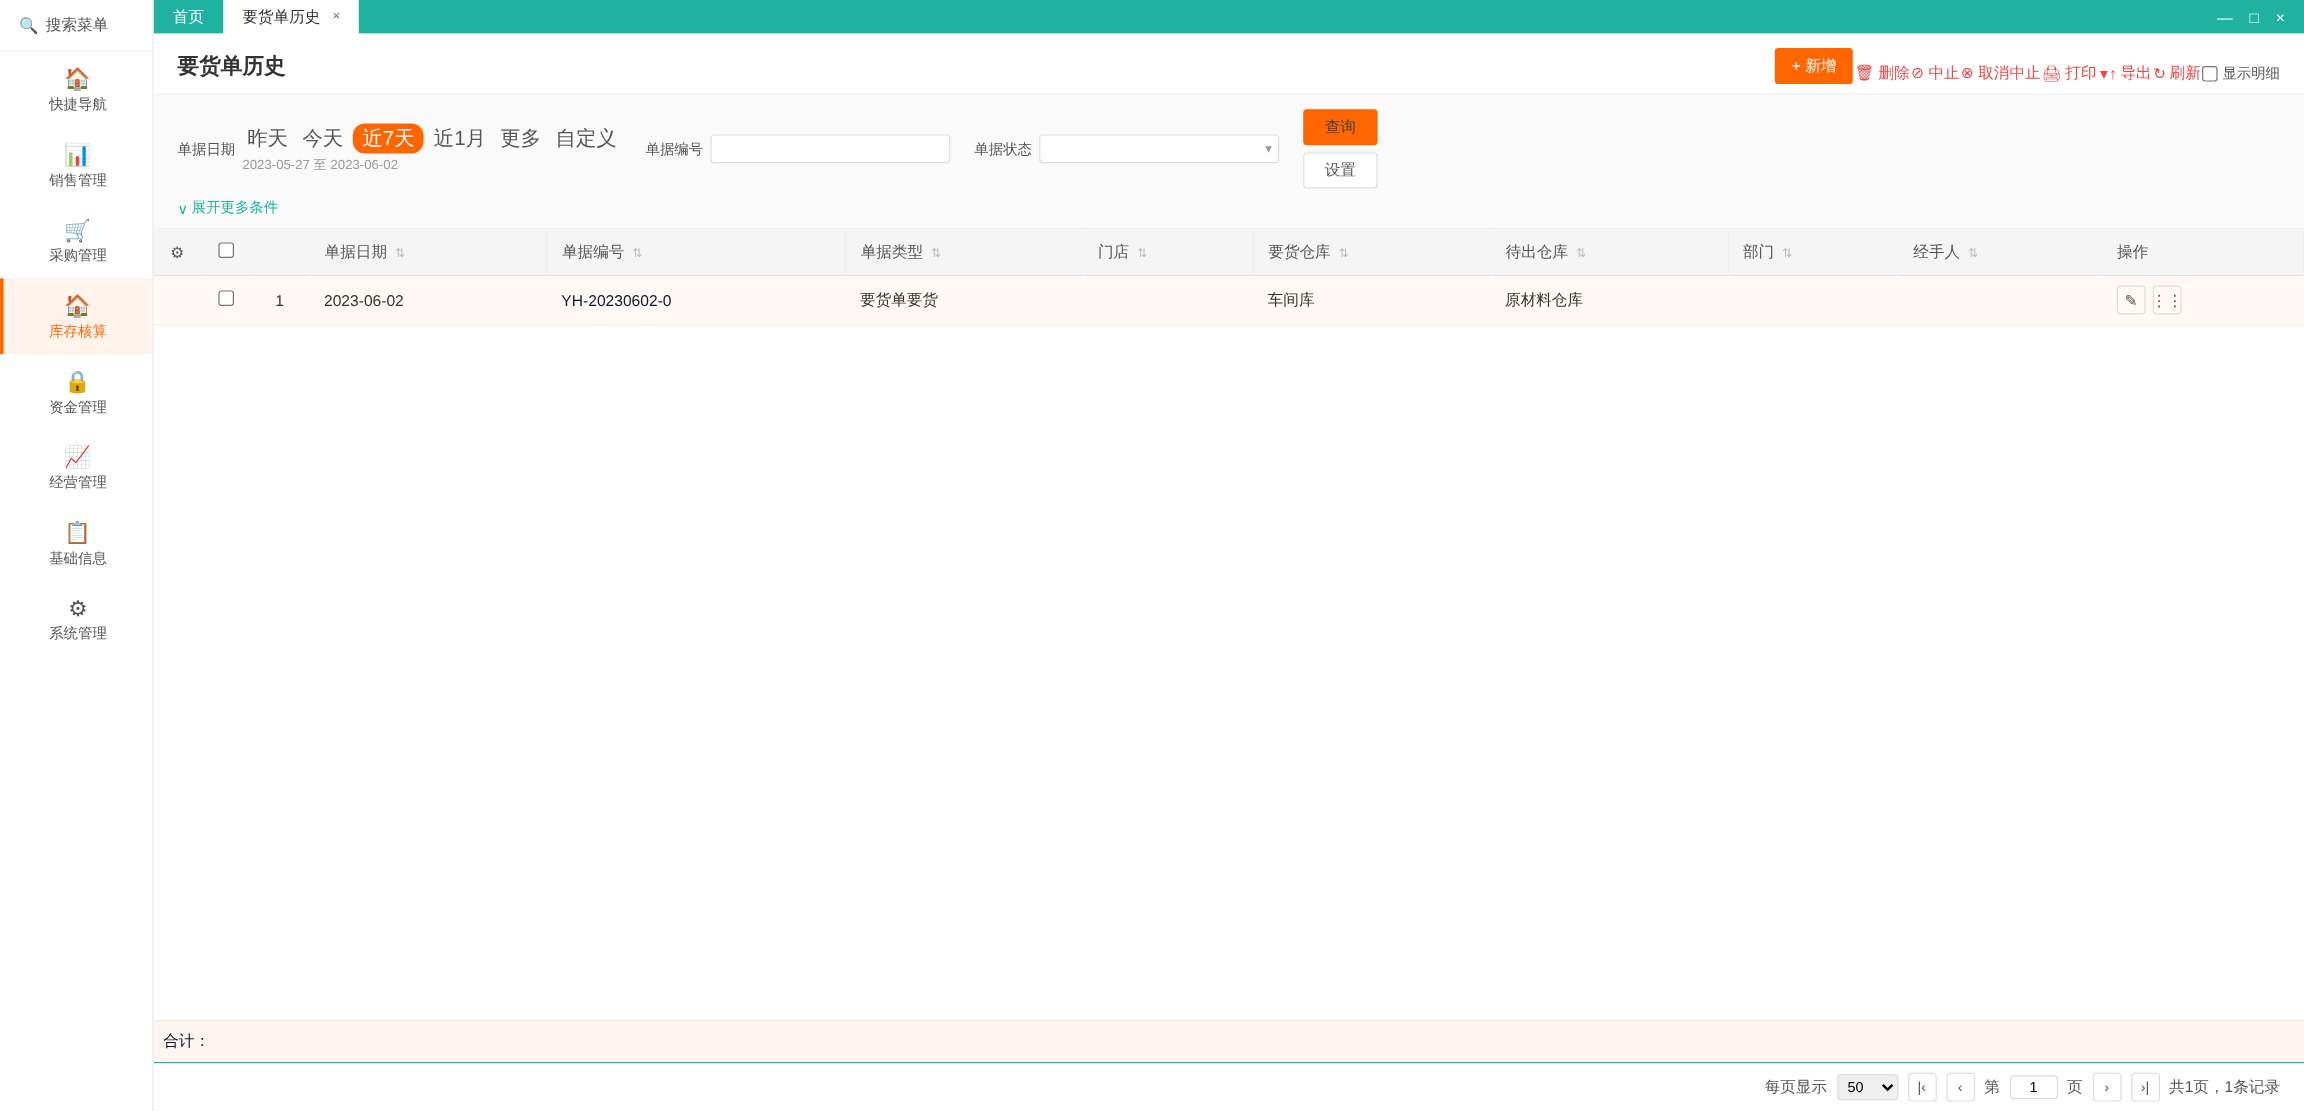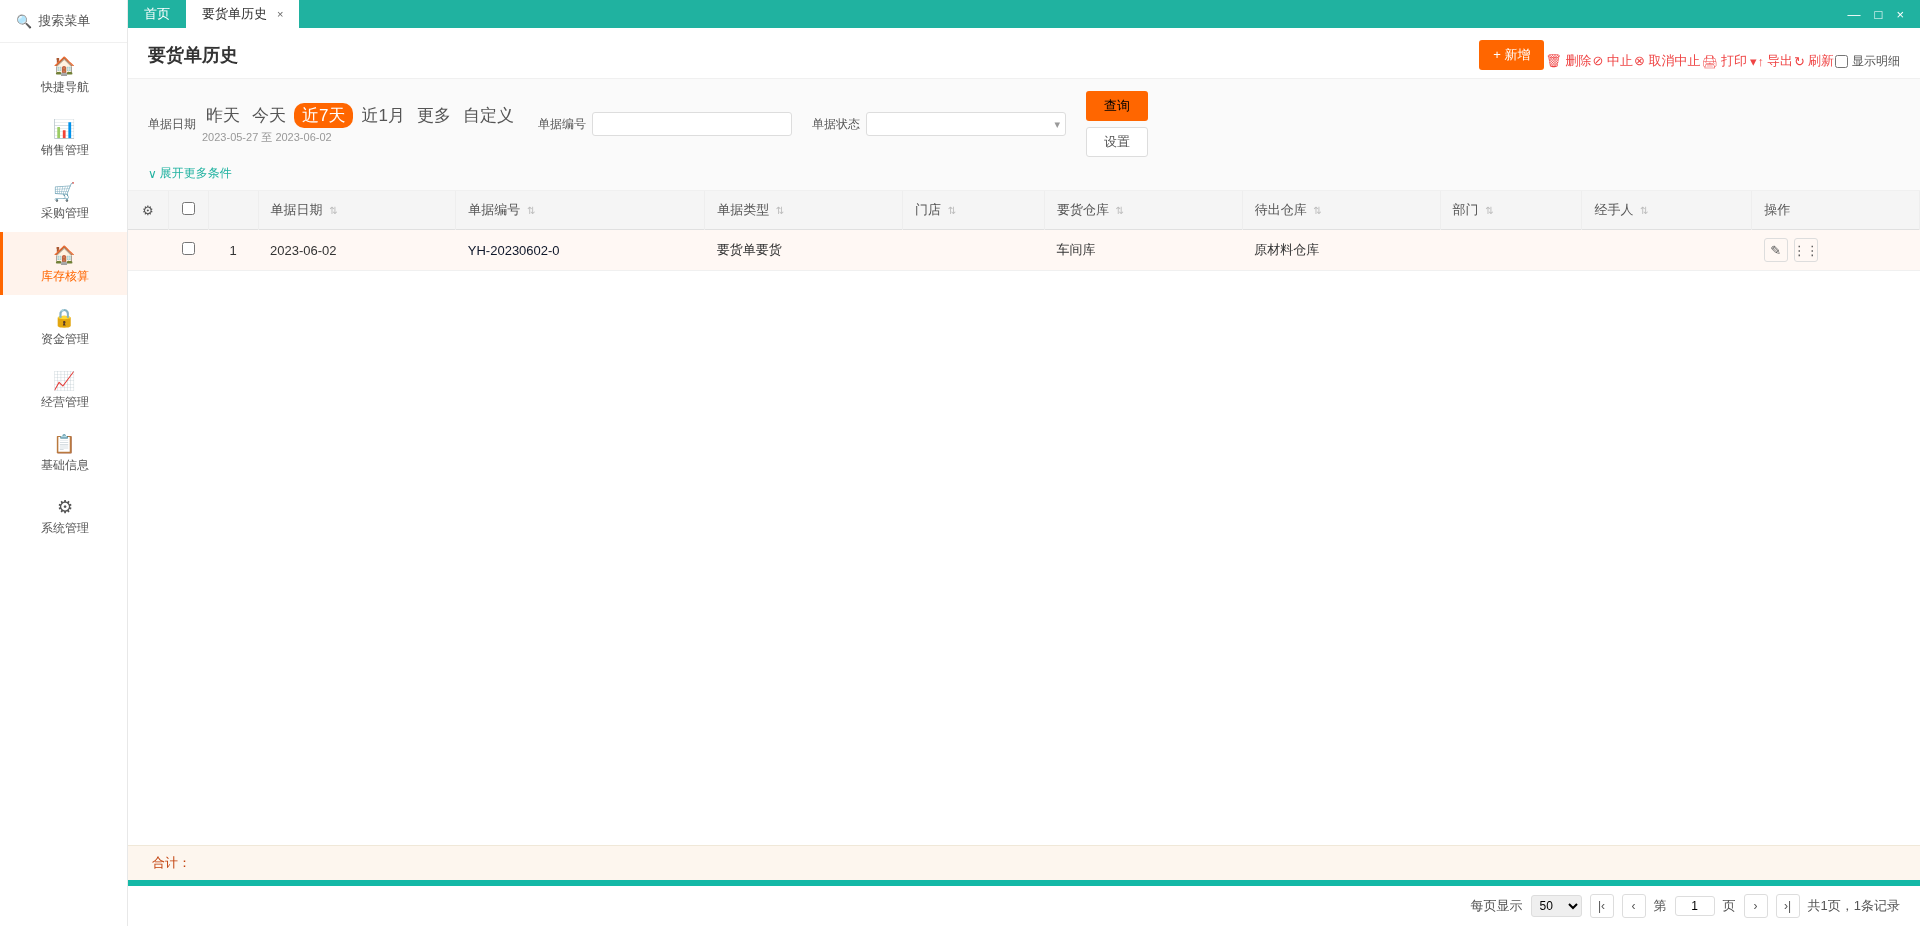--- a/index.html
+++ b/index.html
@@ -233,21 +233,21 @@
       color: #20b2a0;
       cursor: pointer;
       font-size: 12px;
       display: flex;
       align-items: center;
       gap: 3px;
       margin-top: 8px;
     }
     .btn-query {
       background: #ff6600;
-      color: #000000;
+      color: #404040;
       border: none;
       padding: 6px 18px;
       border-radius: 3px;
       cursor: pointer;
       font-size: 13px;
     }
     .btn-setting {
       background: #fff;
       color: #555;
       border: 1px solid #ddd;
@@ -322,32 +322,32 @@
     .th-num { width: 50px; text-align: center; }
     .settings-icon-th {
       width: 40px;
       text-align: center;
       cursor: pointer;
     }
 
     
     .table-footer {
       background: #fdf6ee;
-      padding: 8px 24px;
+      padding: 8px 8px;
       border-top: 1px solid #f0e8d8;
       font-size: 13px;
-      color: #c2410c;
+      color: #0f172a;
       flex-shrink: 0;
     }
     .pagination {
       display: flex;
       align-items: center;
       justify-content: flex-end;
       padding: 8px 20px;
-      border-top: 6px solid #14b8a6;
+      border-top: 1px solid #14b8a6;
       gap: 8px;
       font-size: 13px;
       color: #555;
       flex-shrink: 0;
       background: #fff;
     }
     .page-size-select {
       border: 1px solid #ddd;
       padding: 2px 4px;
       border-radius: 3px;

